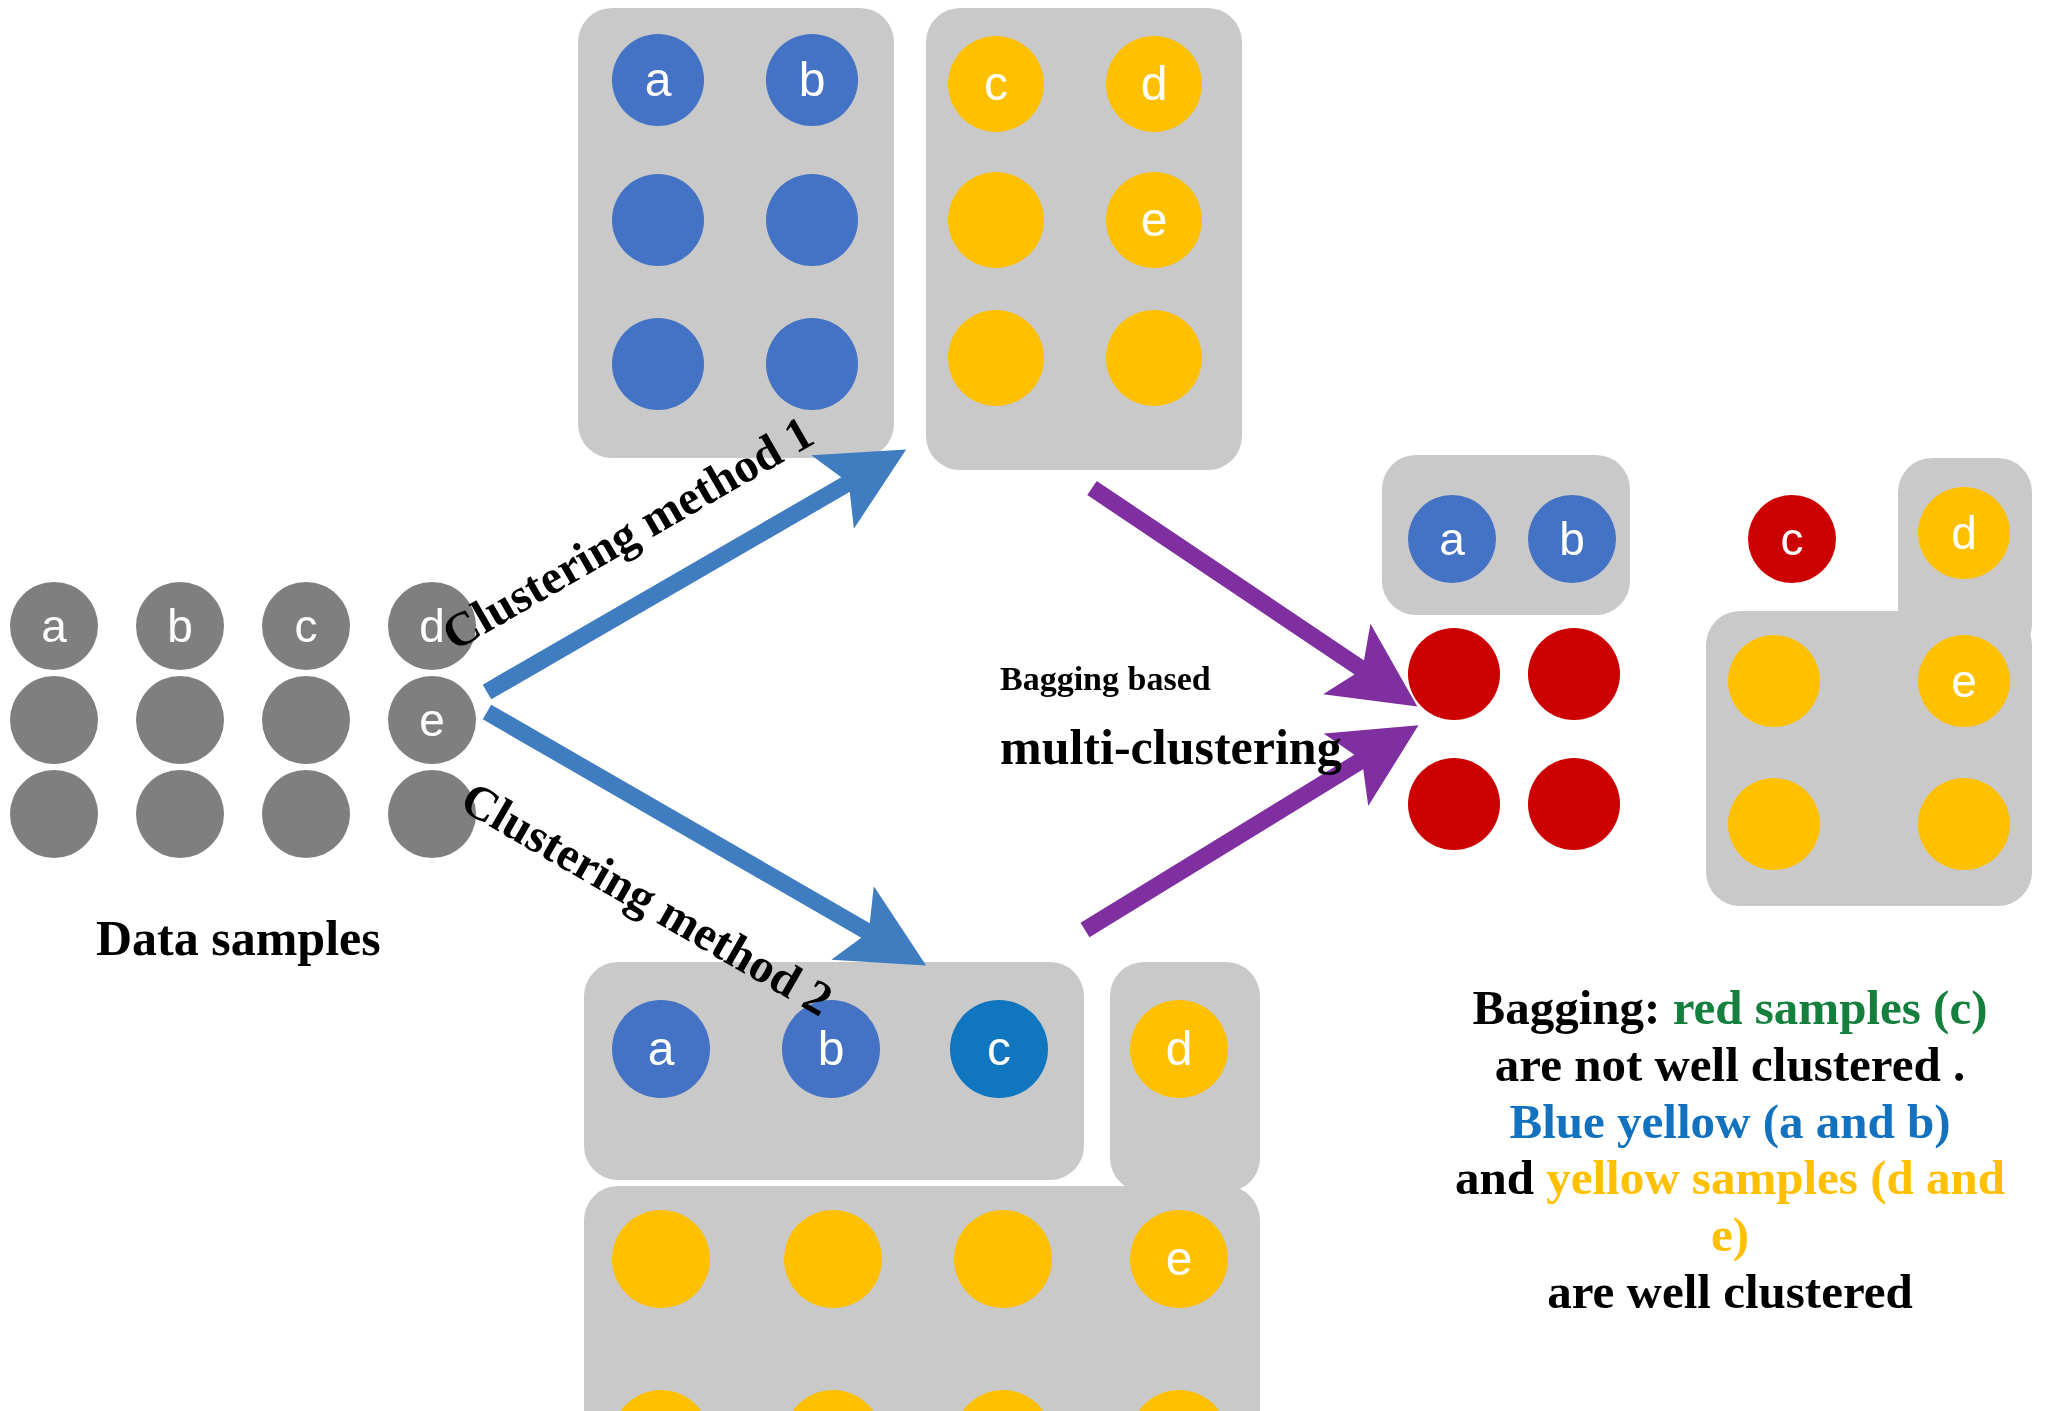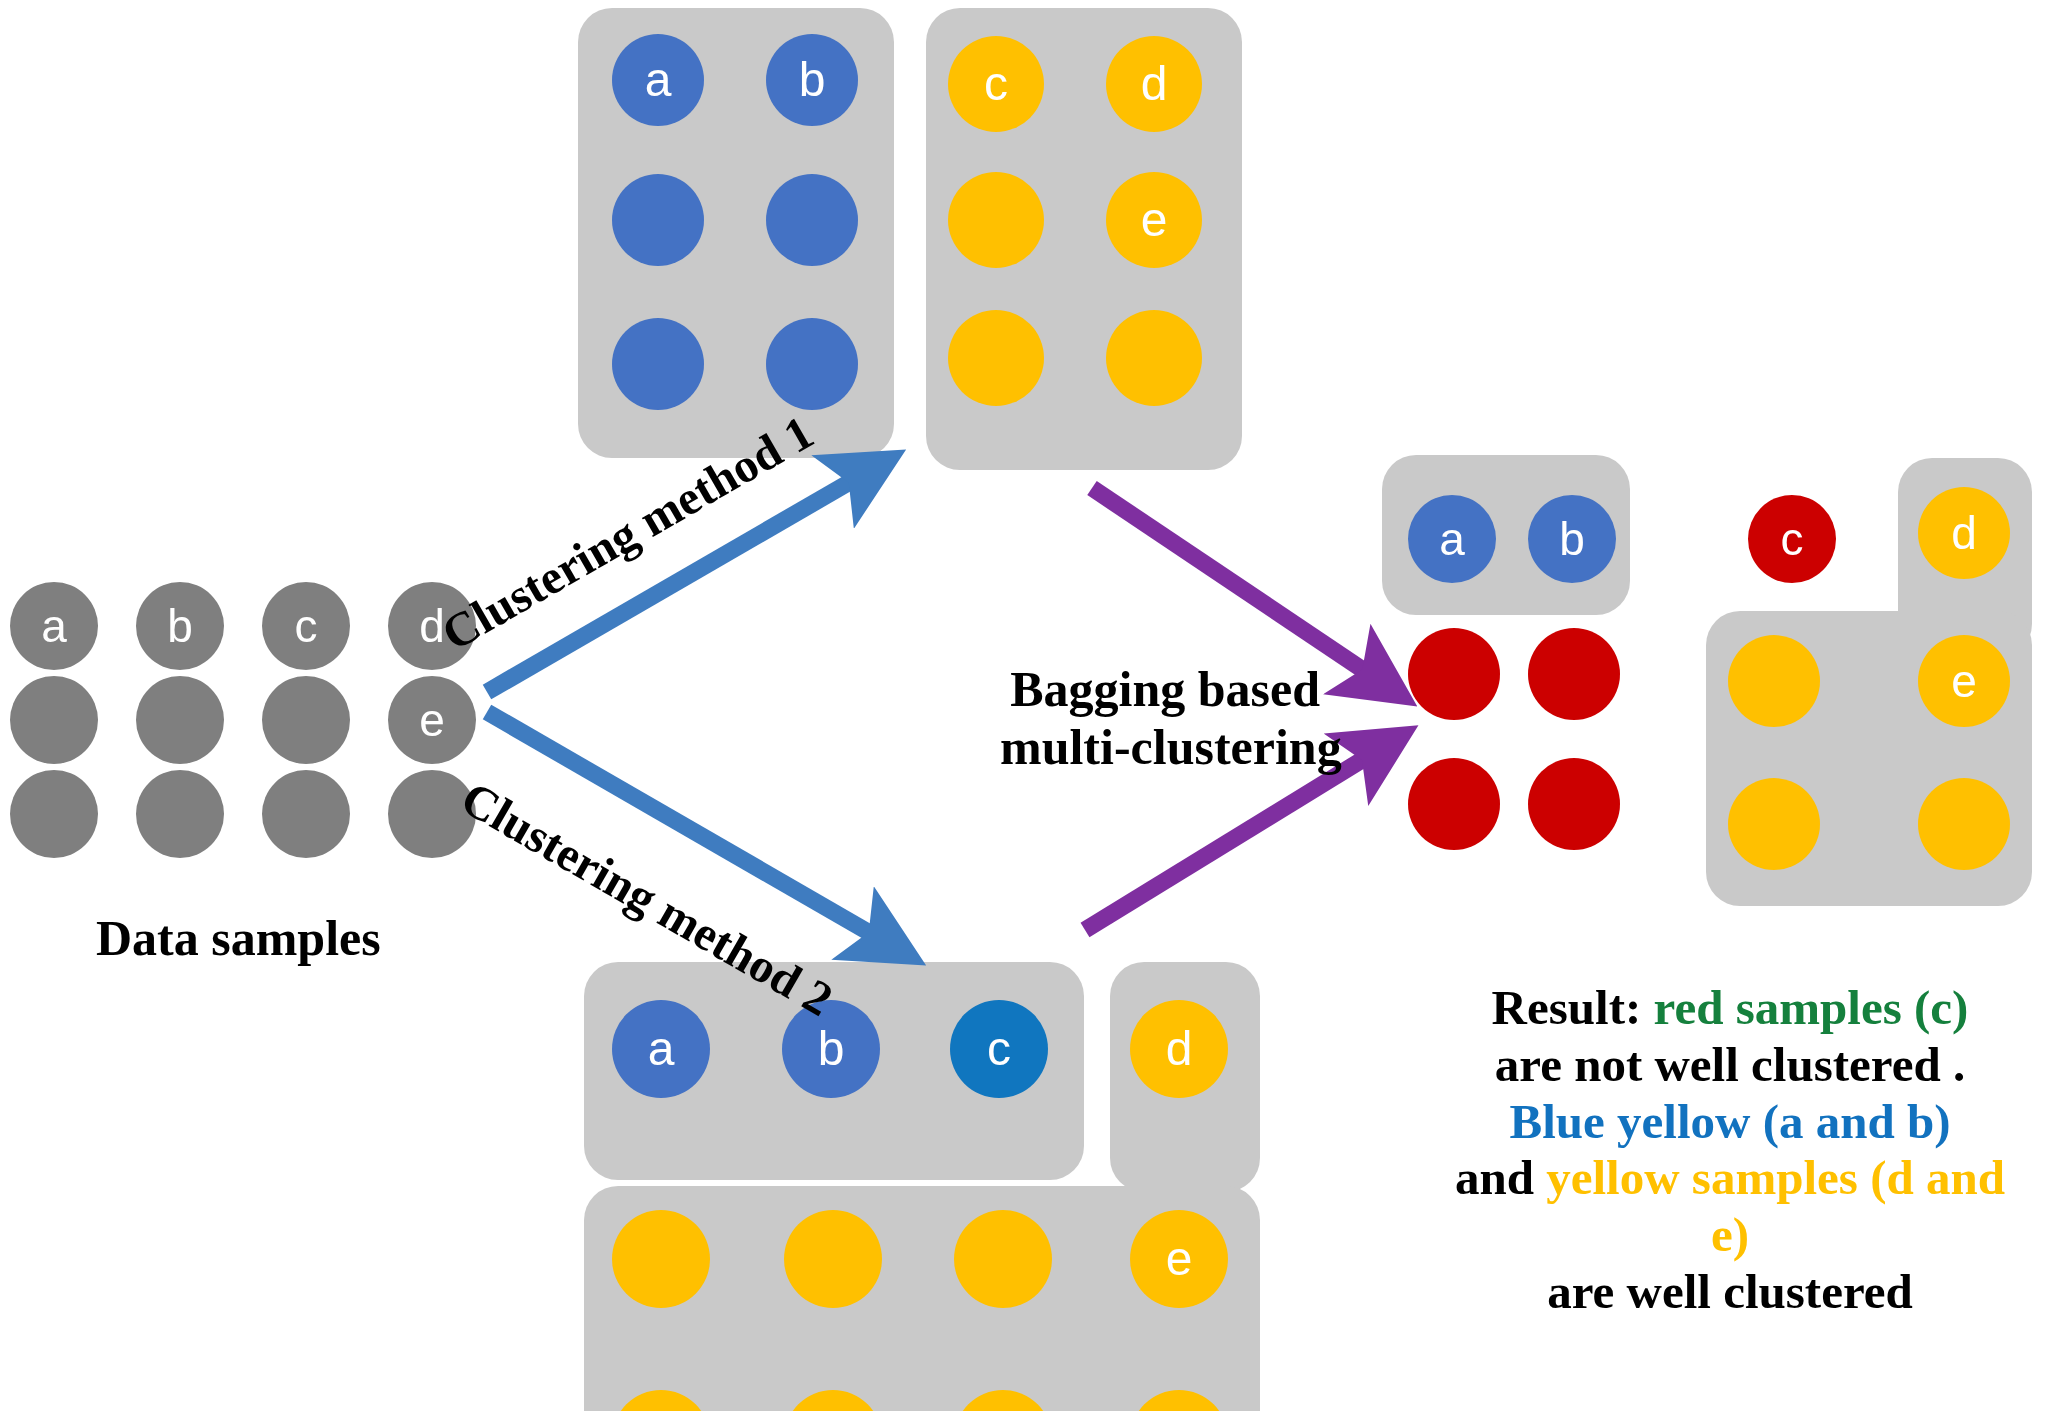--- a/index.html
+++ b/index.html
@@ -135,26 +135,26 @@
     <line x1="487" y1="692" x2="862" y2="475" stroke="#3f7cc0" stroke-width="17" marker-end="url(#bluehead)"></line>
     <line x1="487" y1="712" x2="882" y2="940" stroke="#3f7cc0" stroke-width="17" marker-end="url(#bluehead)"></line>
 
     <line x1="1092" y1="488" x2="1375" y2="678" stroke="#7f2fa0" stroke-width="17" marker-end="url(#purplehead)"></line>
     <line x1="1085" y1="930" x2="1375" y2="752" stroke="#7f2fa0" stroke-width="17" marker-end="url(#purplehead)"></line>
   </svg>
 
   <div class="rot-label" style="left:468px;top:648px;font-size:48px;transform:rotate(-30deg) translateY(-44px);">Clustering method 1</div>
   <div class="rot-label" style="left:480px;top:742px;font-size:48px;transform:rotate(30deg) translateY(28px);">Clustering method 2</div>
 
-  <div class="caption" style="left:1000px;top:660px;font-size:50px;text-align:right;width:320px;">Bagging based</div>
+  <div class="caption" style="left:1000px;top:660px;font-size:34px;text-align:left;width:320px;">Bagging based</div>
   <div class="caption" style="left:1000px;top:718px;font-size:50px;text-align:left;width:320px;">multi-clustering</div>
 
   <div class="result-text" style="left:1430px;top:980px;width:600px;font-size:49px;">
     <div>
-      <span>Result: </span><span class="c-red">red samples (c)</span>
+      <span>Bagging: </span><span class="c-red">red samples (c)</span>
     </div>
     <div>are not well clustered .</div>
     <div class="c-blue">Blue yellow (a and b)</div>
     <div>
       <span>and </span><span class="c-yellow">yellow samples (d and e)</span>
     </div>
     <div>are well clustered</div>
   </div>
 
 </div>

